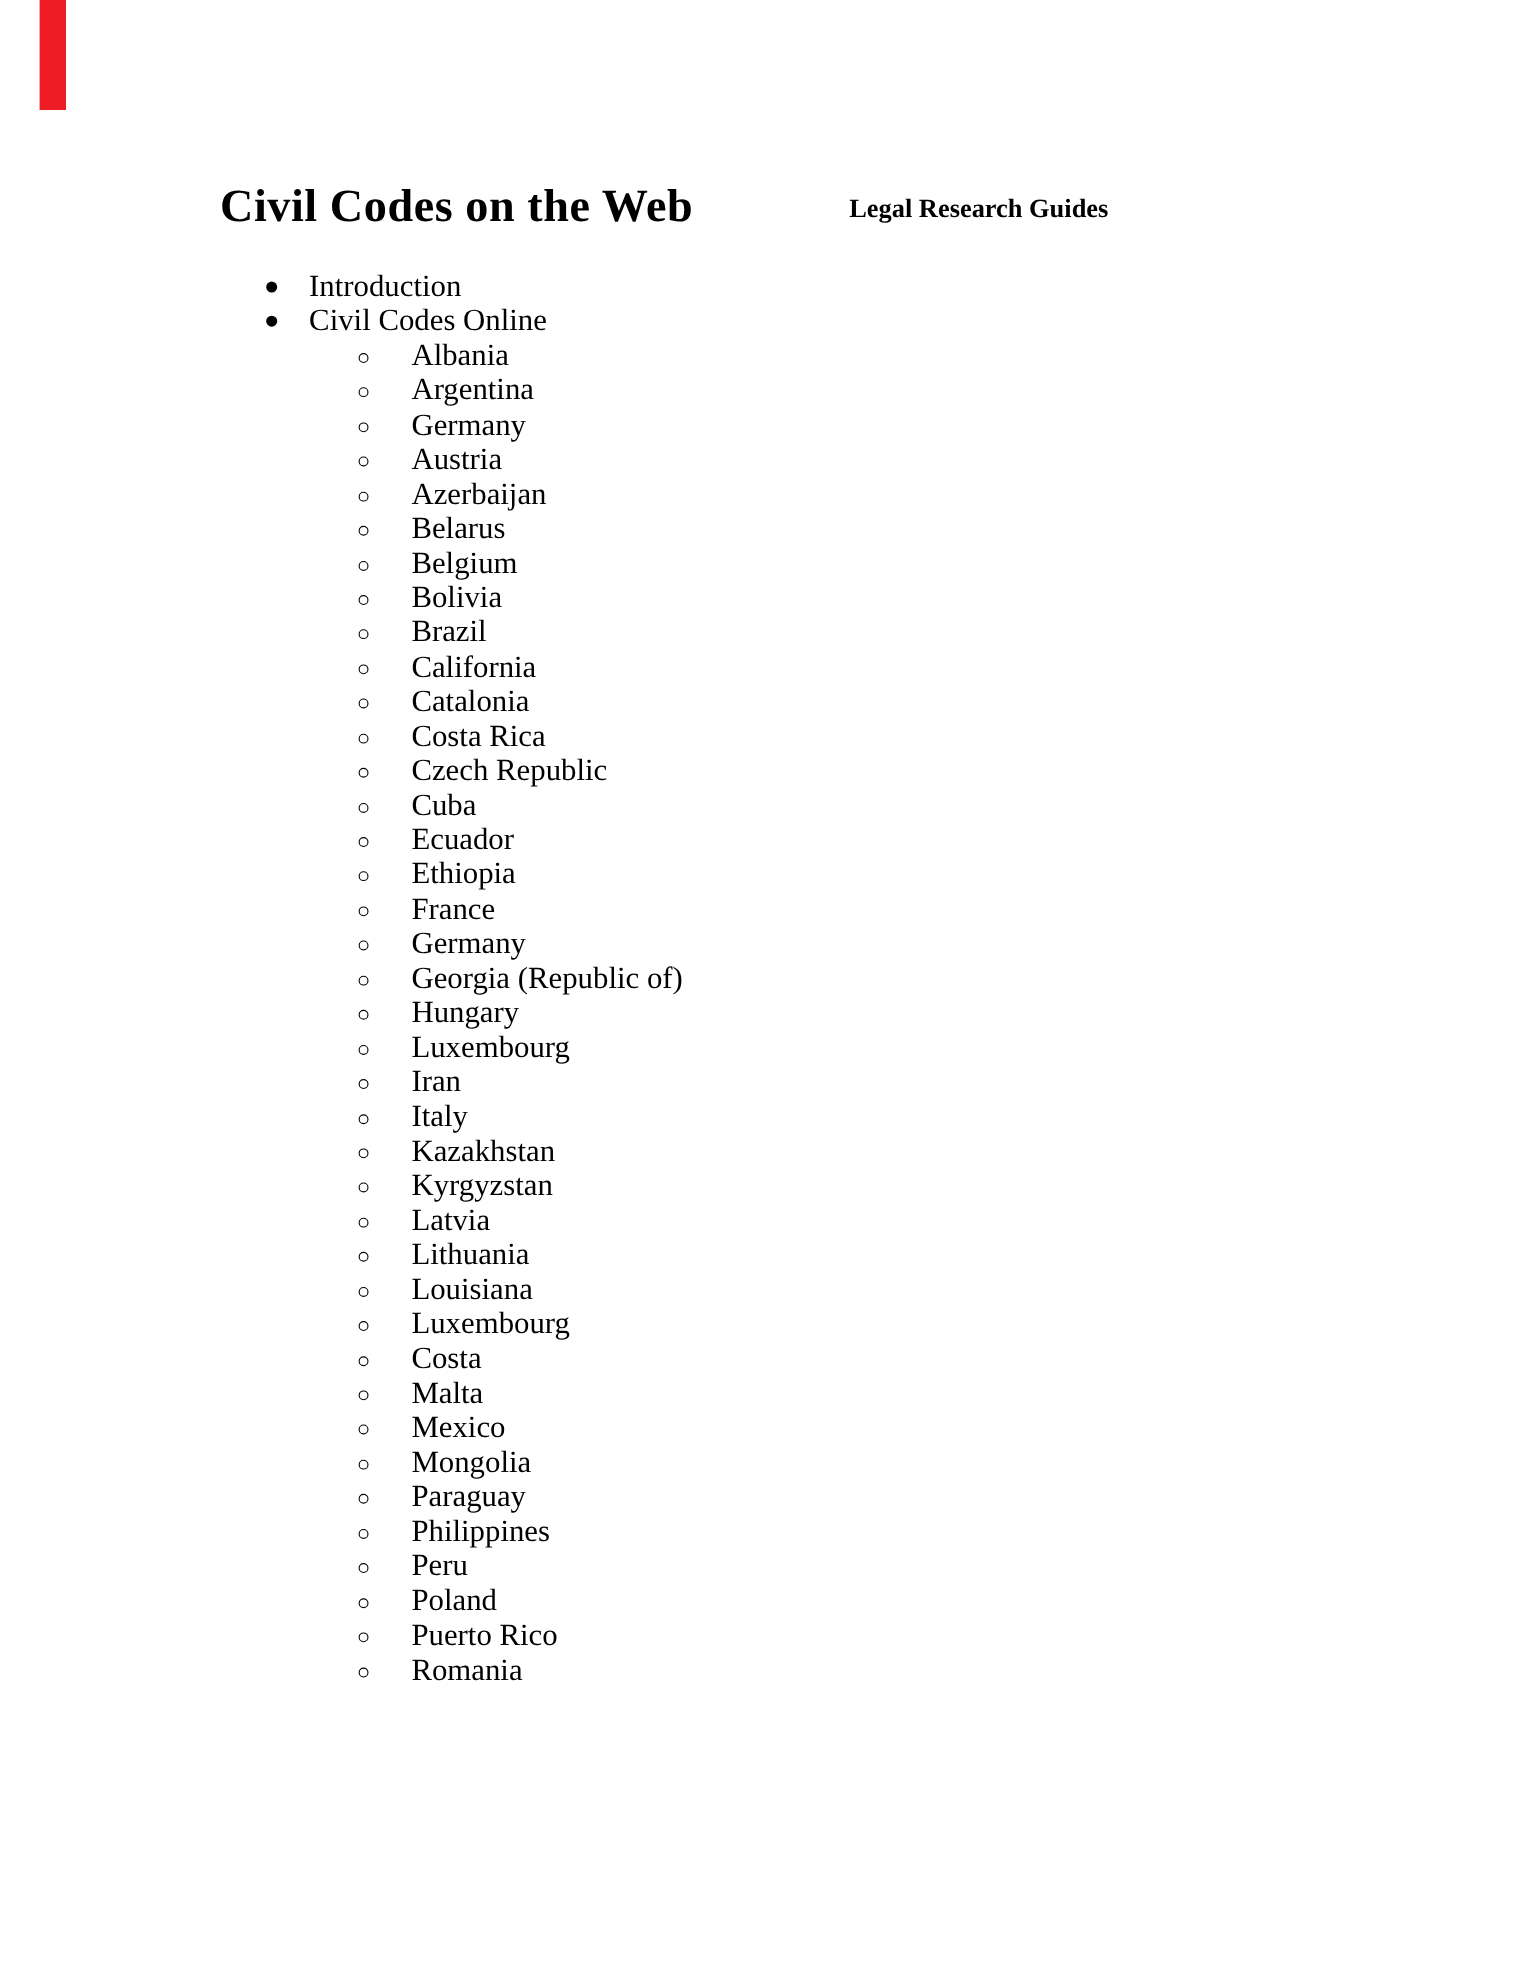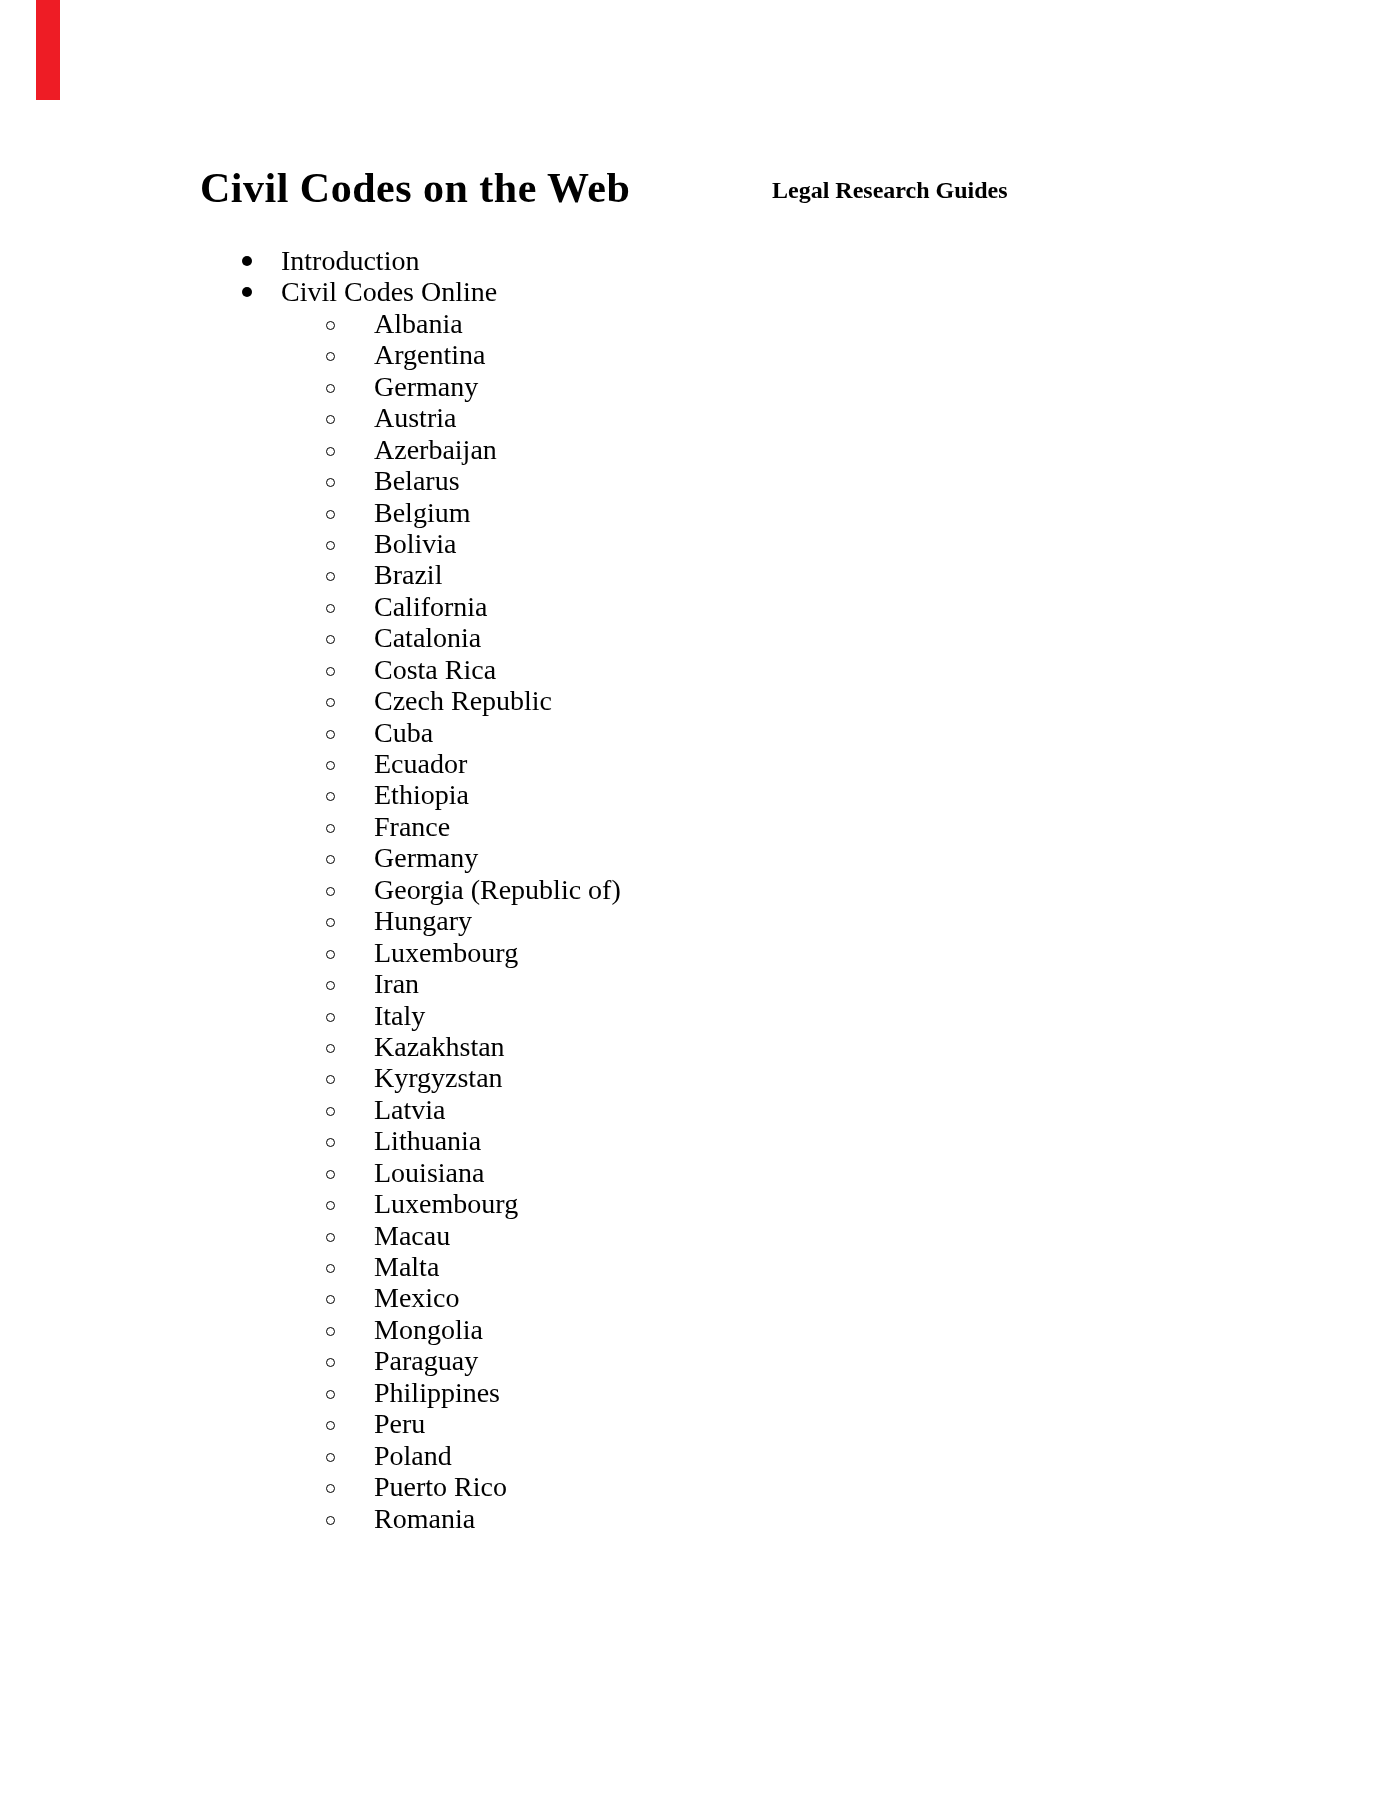--- a/index.html
+++ b/index.html
@@ -201,21 +201,21 @@
       <div class="row lvl2">
         <span class="b2"></span>
         <span class="label">Louisiana</span>
       </div>
       <div class="row lvl2">
         <span class="b2"></span>
         <span class="label">Luxembourg</span>
       </div>
       <div class="row lvl2">
         <span class="b2"></span>
-        <span class="label">Macau</span>
+        <span class="label">Costa</span>
       </div>
       <div class="row lvl2">
         <span class="b2"></span>
         <span class="label">Malta</span>
       </div>
       <div class="row lvl2">
         <span class="b2"></span>
         <span class="label">Mexico</span>
       </div>
       <div class="row lvl2">

